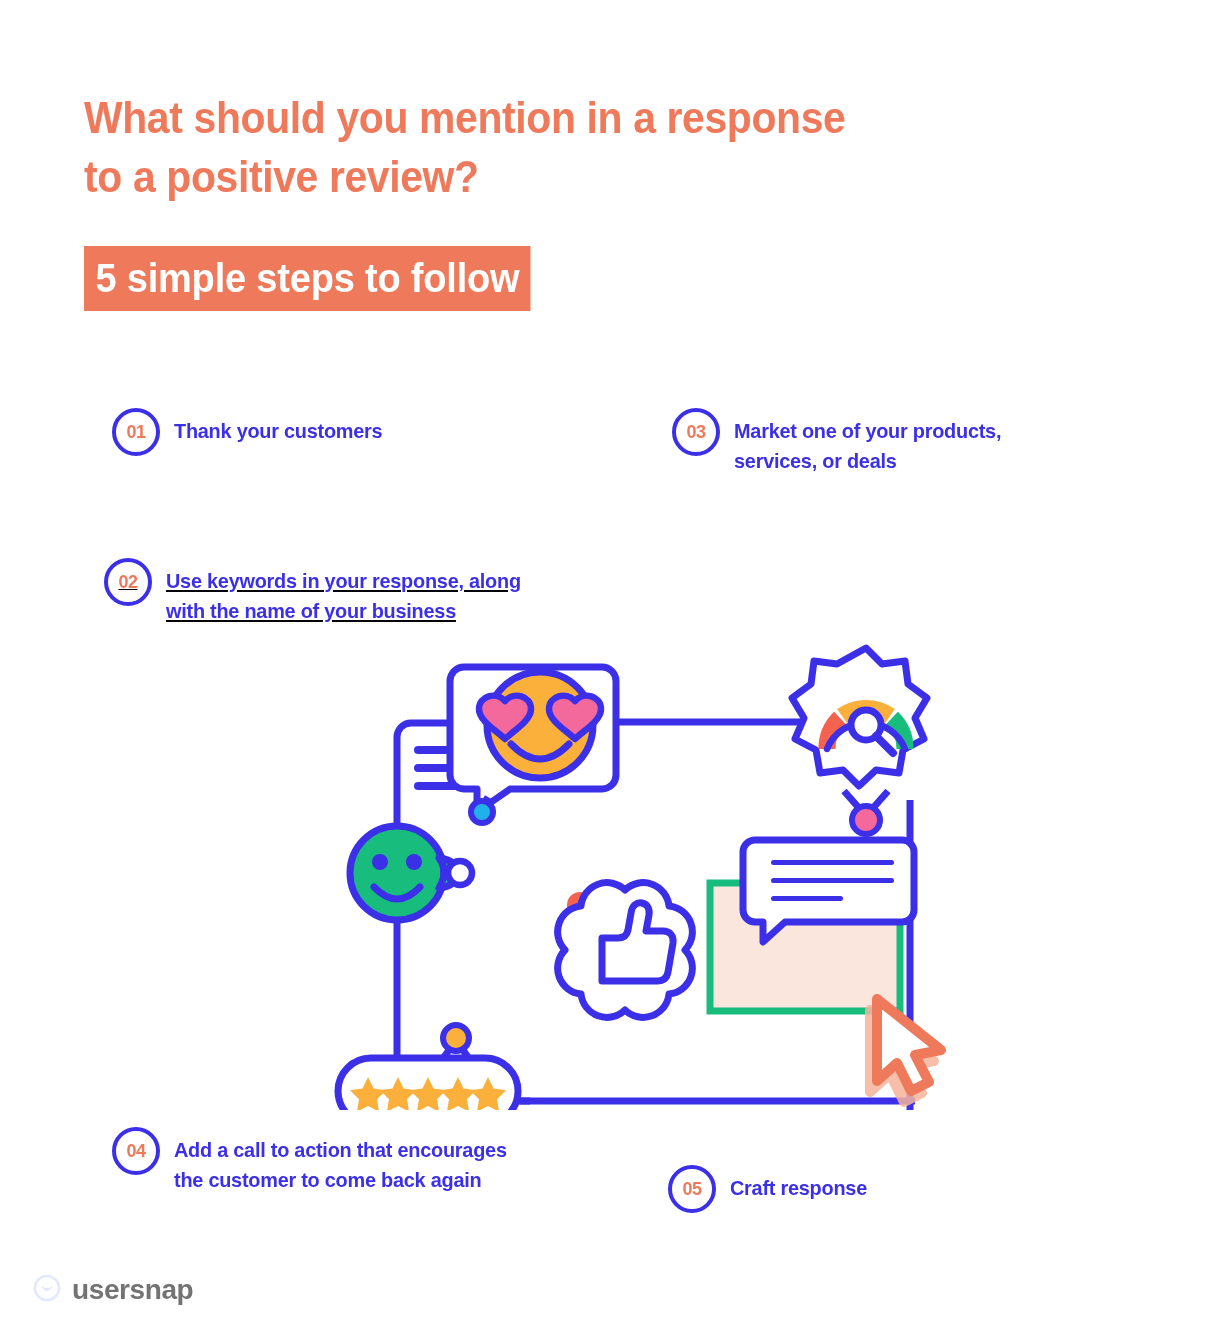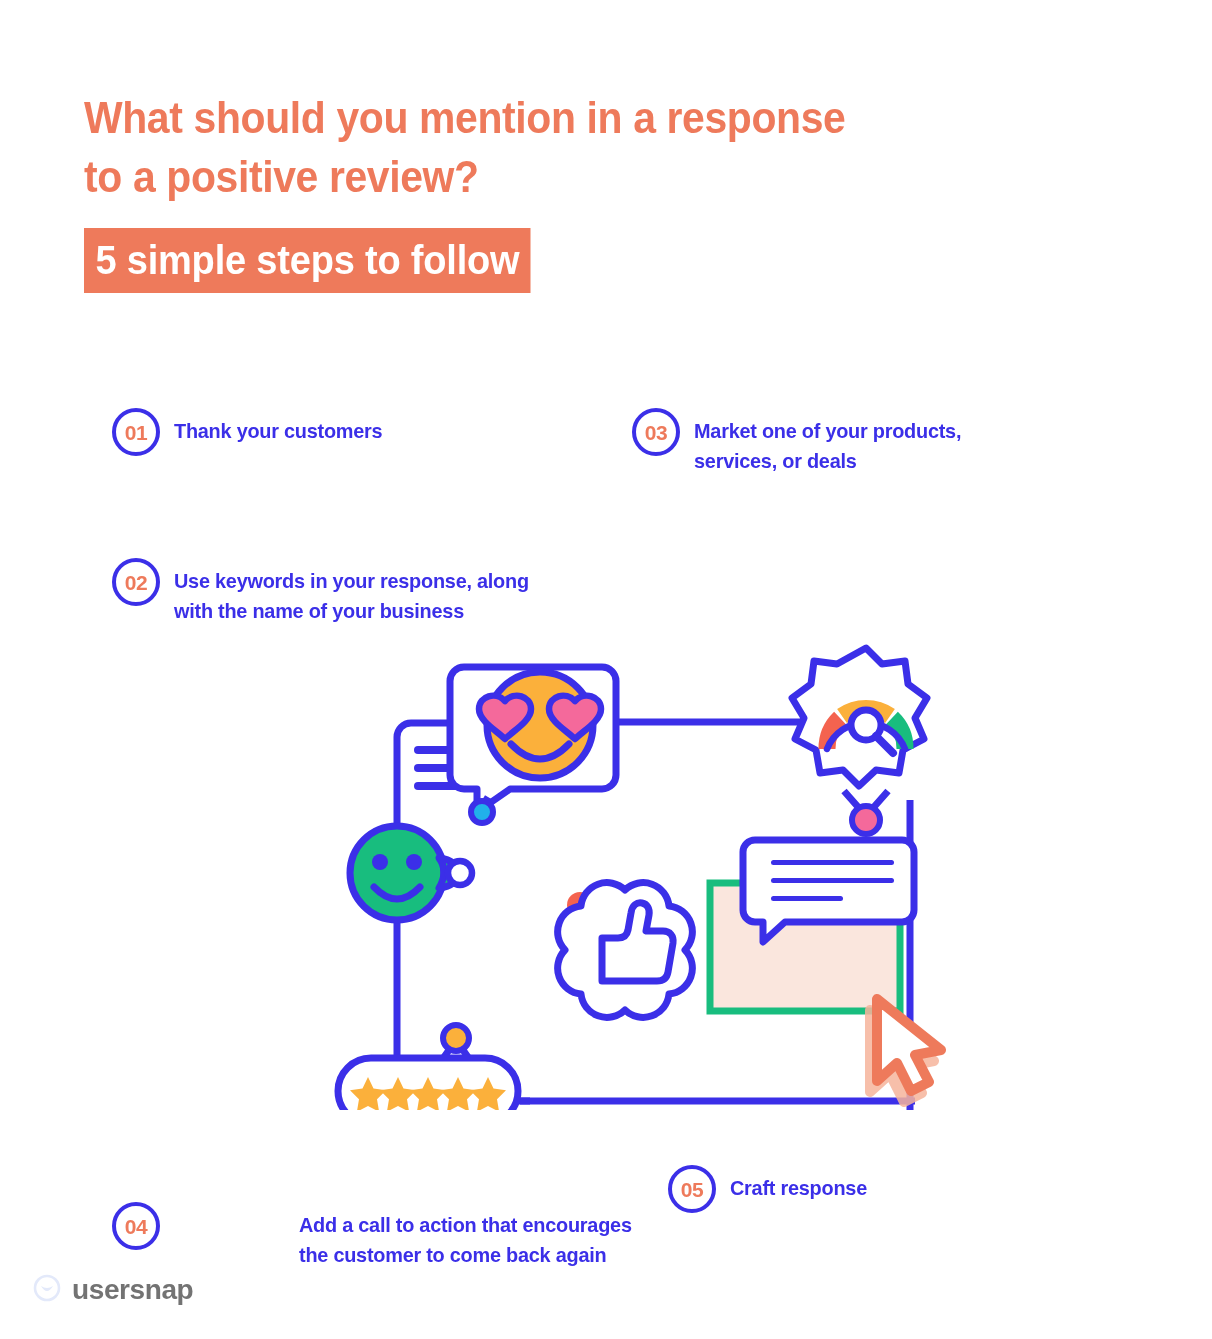--- a/index.html
+++ b/index.html
@@ -32,21 +32,21 @@
     font-size: 44px;
     line-height: 59px;
     font-weight: bold;
     letter-spacing: -0.4px;
     transform: scaleX(0.93);
     transform-origin: left center;
     white-space: pre-line;
     margin: 0;
   }
   #subhead-wrap {
-    margin-top: 22px;
+    margin-top: 40px;
     display: inline-block;
   }
   #subhead {
     display: inline-block;
     background: #ee7a5b;
     color: #ffffff;
     font-size: 40px;
     line-height: 1.0;
     font-weight: bold;
     letter-spacing: -0.2px;
@@ -66,40 +66,40 @@
     flex: 0 0 auto;
     width: 48px;
     height: 48px;
     border: 4px solid #3b2fe8;
     border-radius: 50%;
     box-sizing: border-box;
     display: flex;
     align-items: center;
     justify-content: center;
     color: #ee7a5b;
-    font-size: 21px;
+    font-size: 18px;
     font-weight: bold;
     line-height: 1;
     letter-spacing: -0.5px;
   }
   .step-text {
     color: #3b2fe8;
     font-size: 20.5px;
     line-height: 30px;
     font-weight: bold;
     letter-spacing: -0.25px;
     padding-top: 8px;
     white-space: pre-line;
     transform: scaleX(0.97);
     transform-origin: left top;
   }
   #step-01 { left: 112px; top: 408px; }
-  #step-02 { left: 112px; top: 558px; }
-  #step-03 { left: 632px; top: 408px; width: 430px; }
-  #step-04 { left: 112px; top: 1202px; width: 530px; justify-content: space-between; }
+  #step-02 { left: 104px; top: 558px; text-decoration: underline; }
+  #step-03 { left: 672px; top: 408px; width: 430px; }
+  #step-04 { left: 112px; top: 1127px; width: 530px; }
   #step-05 { left: 668px; top: 1165px; }
 
   
   #illustration {
     position: absolute;
     left: 330px;
     top: 640px;
     width: 630px;
     height: 470px;
   }

